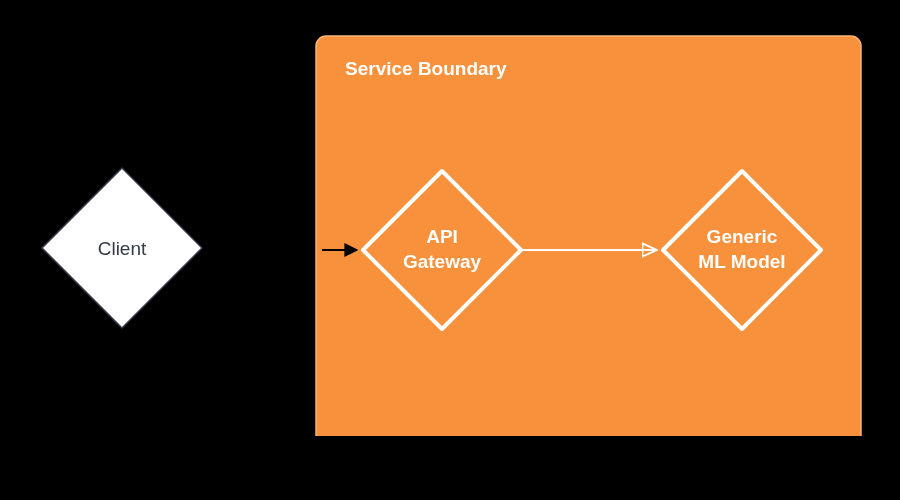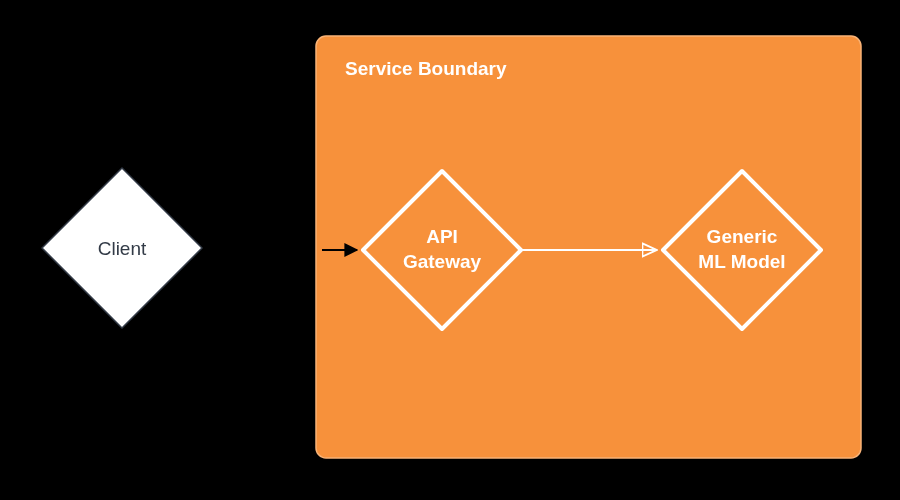--- a/index.html
+++ b/index.html
@@ -7,21 +7,21 @@
     margin: 0;
     padding: 0;
     background: #000000;
   }
   body {
     font-family: "Liberation Sans", sans-serif;
   }
   #canvas {
     position: relative;
     width: 900px;
-    height: 500px;
+    height: 436px;
     background: #000000;
     overflow: hidden;
   }
   #diagram-svg {
     position: absolute;
     left: 0;
     top: 0;
     width: 900px;
     height: 500px;
     display: block;

